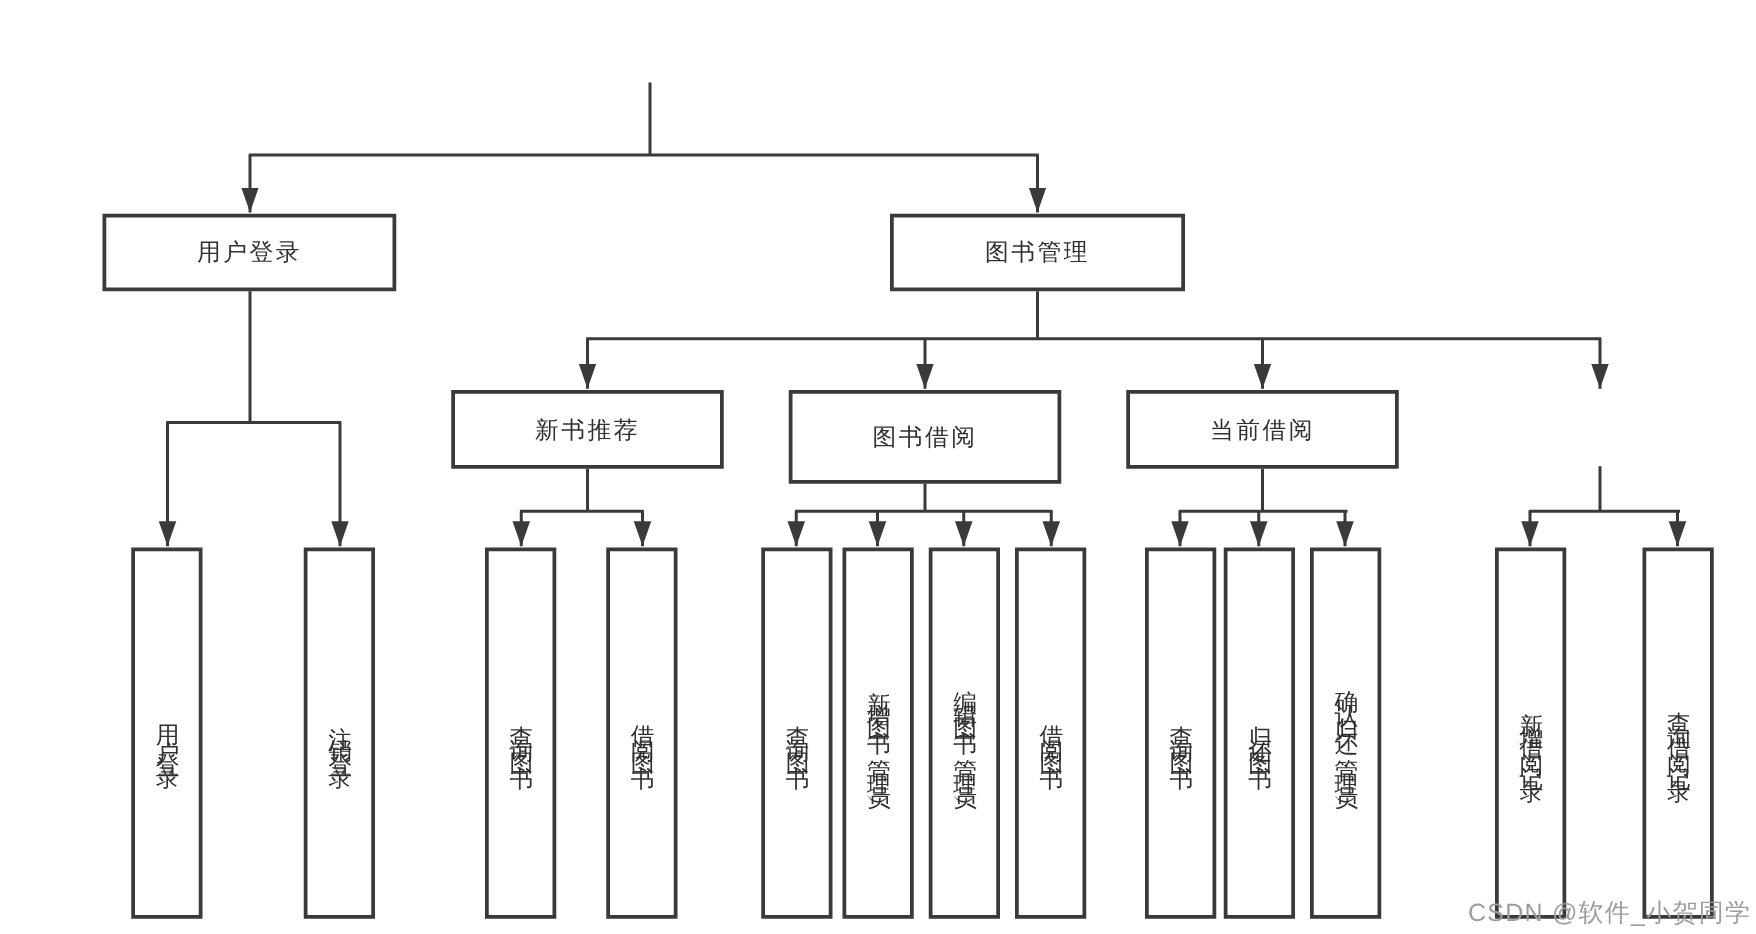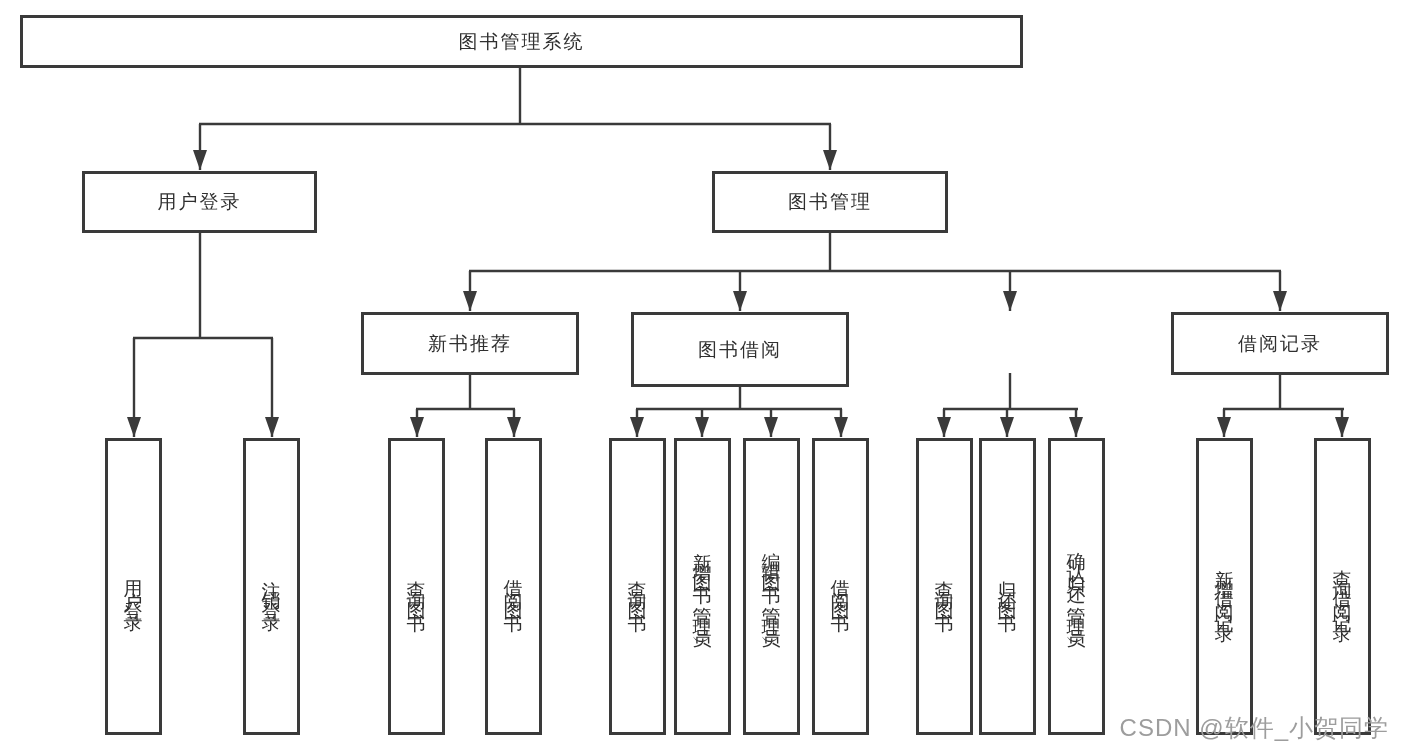--- a/index.html
+++ b/index.html
@@ -24,22 +24,22 @@
     border:3px solid var(--border);
     display:flex; align-items:center; justify-content:center;
     color:var(--text);
   }
   .hlabel{ font-size:19px; letter-spacing:2px; white-space:nowrap; }
   .vlabel{
     writing-mode:vertical-rl; text-orientation:mixed;
     font-size:19px; line-height:1; letter-spacing:11px;
   }
   .watermark{
-    position:absolute; right:16px; bottom:3px; z-index:3;
-    color:var(--watermark); font-size:24px; letter-spacing:1px; white-space:nowrap;
+    position:absolute; right:4px; bottom:3px; z-index:3;
+    color:var(--watermark); font-size:20px; letter-spacing:1px; white-space:nowrap;
   }
 </style>
 </head>
 <body>
 
 <div class="canvas">
 
   <svg class="edges" width="1405" height="747" aria-hidden="true">
     <defs>
       <marker id="arw" markerUnits="userSpaceOnUse" markerWidth="15" markerHeight="21" refX="7.5" refY="20" orient="0">
@@ -74,39 +74,36 @@
     <path d="M1010,373 V409 M943,409 H1078"></path>
     <line x1="944" y1="409" x2="944" y2="437" marker-end="url(#arw)"></line>
     <line x1="1007" y1="409" x2="1007" y2="437" marker-end="url(#arw)"></line>
     <line x1="1076" y1="409" x2="1076" y2="437" marker-end="url(#arw)"></line>
 
     <path d="M1280,373 V409 M1223,409 H1344"></path>
     <line x1="1224" y1="409" x2="1224" y2="437" marker-end="url(#arw)"></line>
     <line x1="1342" y1="409" x2="1342" y2="437" marker-end="url(#arw)"></line>
   </svg>
 
-  <div class="node" style="left:20px;top:15px;width:1003px;height:53px">
-    <span class="hlabel">图书管理系统</span>
-  </div>
 
   <div class="node" style="left:82px;top:171px;width:235px;height:62px">
     <span class="hlabel">用户登录</span>
   </div>
   <div class="node" style="left:361px;top:312px;width:218px;height:63px">
     <span class="hlabel">新书推荐</span>
   </div>
 
   <div class="node" style="left:712px;top:171px;width:236px;height:62px">
     <span class="hlabel">图书管理</span>
   </div>
   <div class="node" style="left:631px;top:312px;width:218px;height:75px">
     <span class="hlabel">图书借阅</span>
   </div>
-  <div class="node" style="left:1171px;top:312px;width:218px;height:63px">
-    <span class="hlabel">借阅记录</span>
+  <div class="node" style="left:901px;top:312px;width:218px;height:63px">
+    <span class="hlabel">当前借阅</span>
   </div>
 
   <div class="node leaf" style="left:105px;top:438px;width:57px;height:297px">
     <span class="vlabel">用户登录</span>
   </div>
   <div class="node leaf" style="left:243px;top:438px;width:57px;height:297px">
     <span class="vlabel">注销登录</span>
   </div>
 
   <div class="node leaf" style="left:388px;top:438px;width:57px;height:297px">

